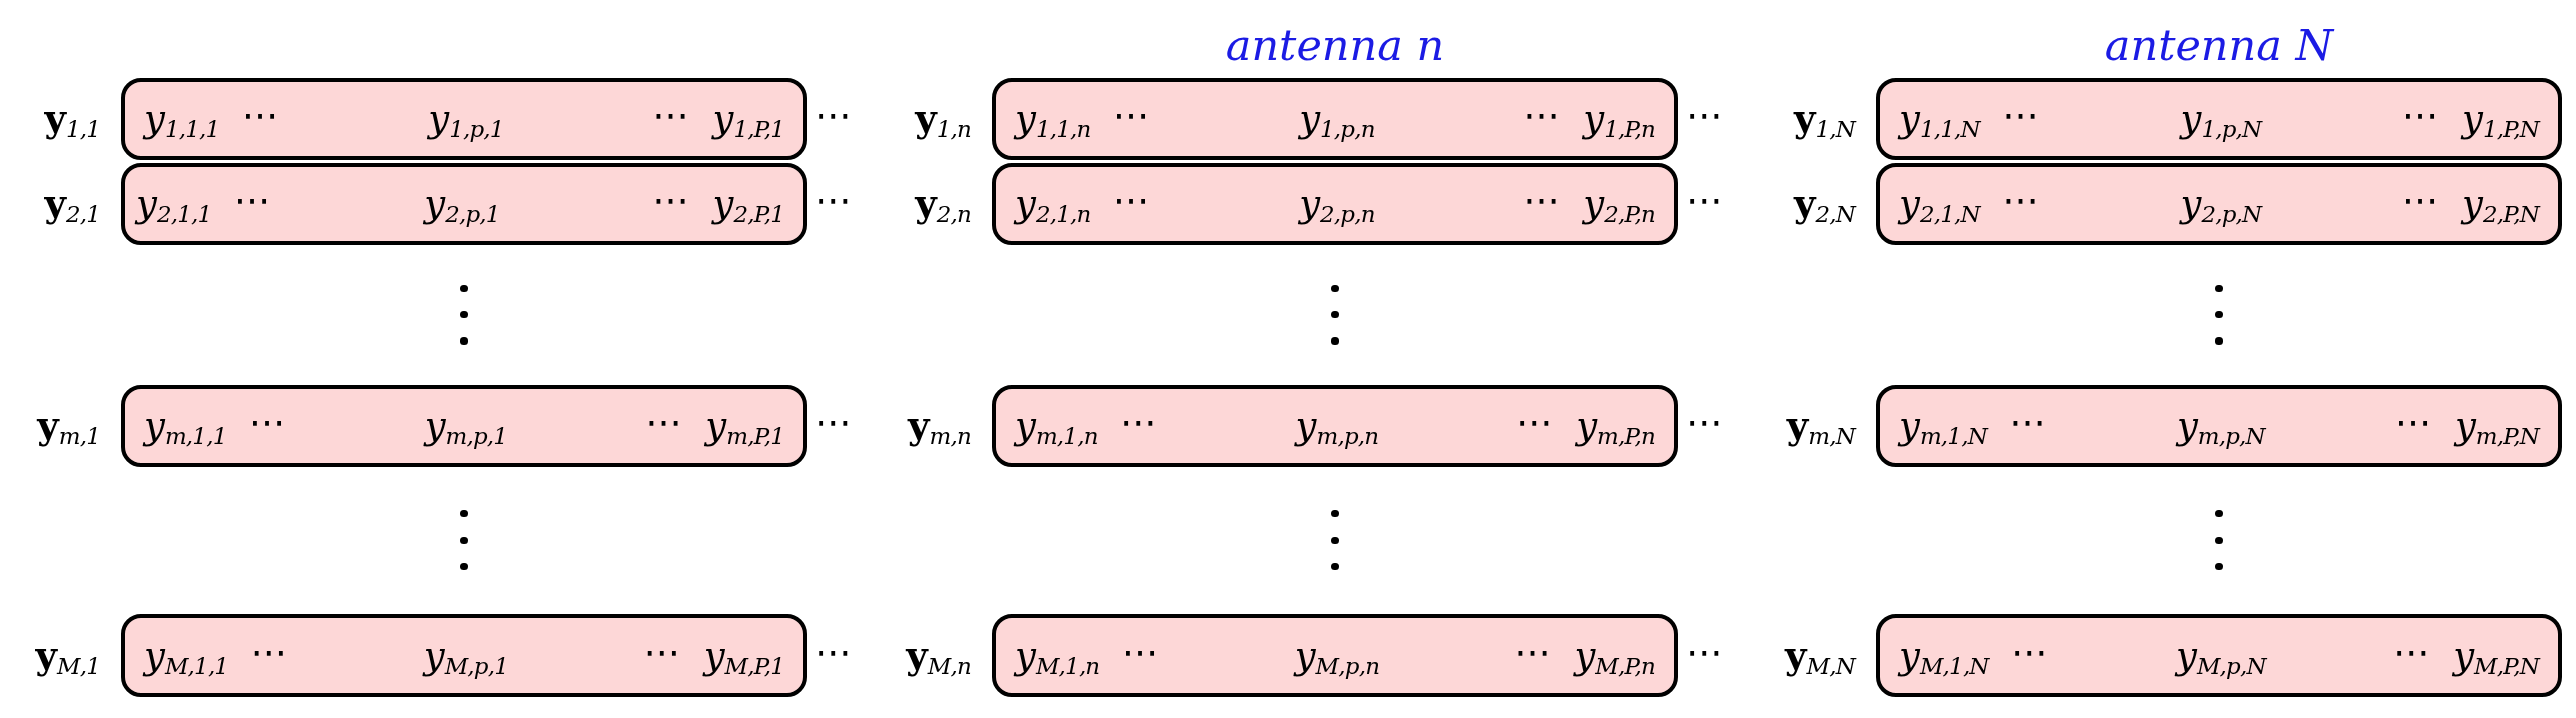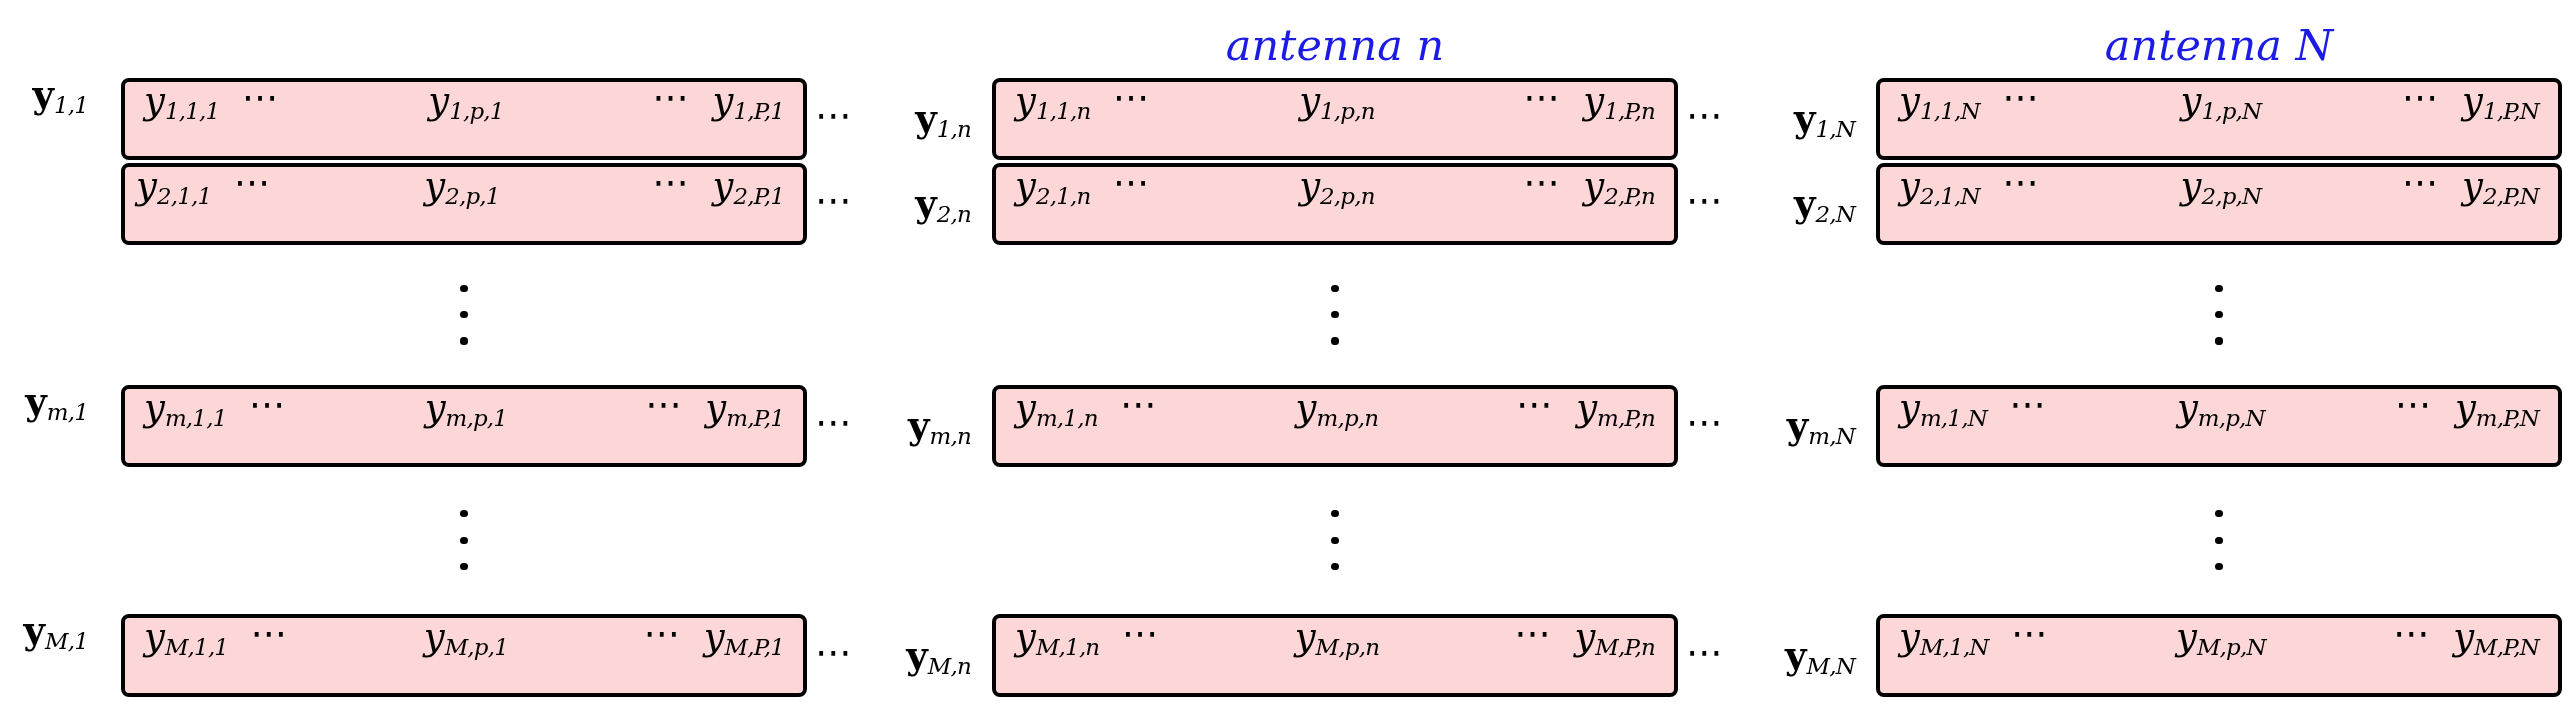--- a/index.html
+++ b/index.html
@@ -19,33 +19,33 @@
     width:2562px;
   }
   .hdr{
     grid-row:1; justify-self:center; align-self:end;
     padding-bottom:9.6px;
     font-style:italic; font-size:43px; line-height:1;
     color:var(--blue); white-space:nowrap;
   }
   .hdr1{grid-column:2;} .hdr2{grid-column:4;} .hdr3{grid-column:6;}
   .cell-label{
-    display:flex; align-items:flex-start; justify-content:flex-end;
-    padding-right:33px; white-space:nowrap;
+    display:flex; align-items:center; justify-content:flex-end;
+    padding-right:21px; white-space:nowrap;
   }
   .mid{
     display:flex; align-items:center; justify-content:space-between;
     padding:0 21px 0 8px; white-space:nowrap;
   }
   .box{
     background:var(--fill);
     border:4px solid var(--border);
-    border-radius:8px;
+    border-radius:20px;
     margin:1.6px 0;
-    display:flex; align-items:flex-start;
+    display:flex; align-items:center;
     padding:0 19px;
     white-space:nowrap;
   }
   .math{font-size:37px; line-height:1;}
   .math i{font-style:italic; font-family:"DejaVu Serif", serif;}
   .math b{font-style:normal; font-weight:700;}
   .math sub{font-size:0.62em; font-style:italic; line-height:0; vertical-align:-0.28em; letter-spacing:-0.8px;}
   .vec sub{font-weight:400;}
   .hdots{
     font-family:"DejaVu Sans", sans-serif;
@@ -95,20 +95,23 @@
         <span class="math hdots">⋯</span>
         <span class="math vec"><b>y</b><sub>1,N</sub></span>
       </div>
       <div class="box" style="grid-area: 2 / 6;">
         <span class="math ent-first"><i>y</i><sub>1,1,N</sub></span>
         <span class="math hdots ent-dots1">⋯</span>
         <span class="math ent-mid"><i>y</i><sub>1,p,N</sub></span>
         <span class="math hdots ent-dots2">⋯</span>
         <span class="math ent-last"><i>y</i><sub>1,P,N</sub></span>
       </div>
+      <div class="cell-label" style="grid-area: 3 / 1;">
+        <span class="math vec"><b>y</b><sub>2,1</sub></span>
+      </div>
       <div class="box" style="grid-area: 3 / 2; padding-left: 11px;">
         <span class="math ent-first"><i>y</i><sub>2,1,1</sub></span>
         <span class="math hdots ent-dots1">⋯</span>
         <span class="math ent-mid"><i>y</i><sub>2,p,1</sub></span>
         <span class="math hdots ent-dots2">⋯</span>
         <span class="math ent-last"><i>y</i><sub>2,P,1</sub></span>
       </div>
       <div class="mid" style="grid-area: 3 / 3;">
         <span class="math hdots">⋯</span>
         <span class="math vec"><b>y</b><sub>2,n</sub></span>

